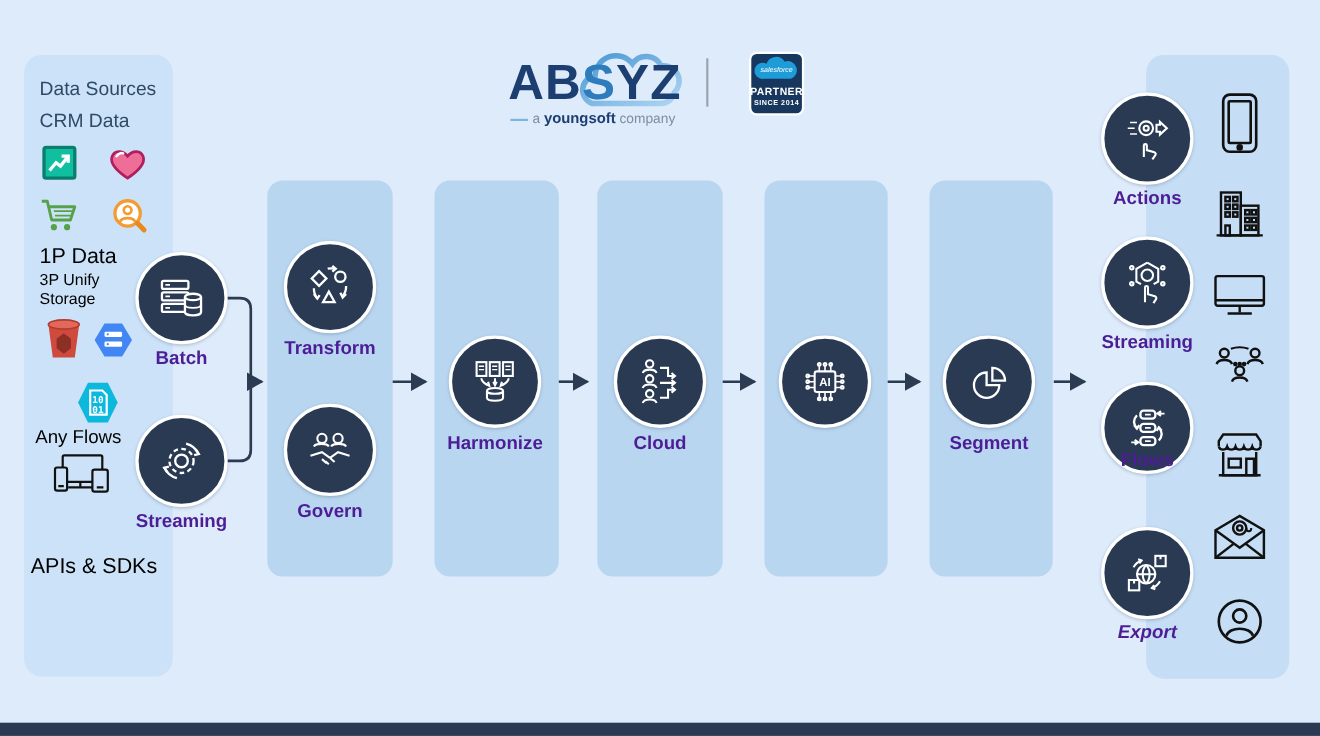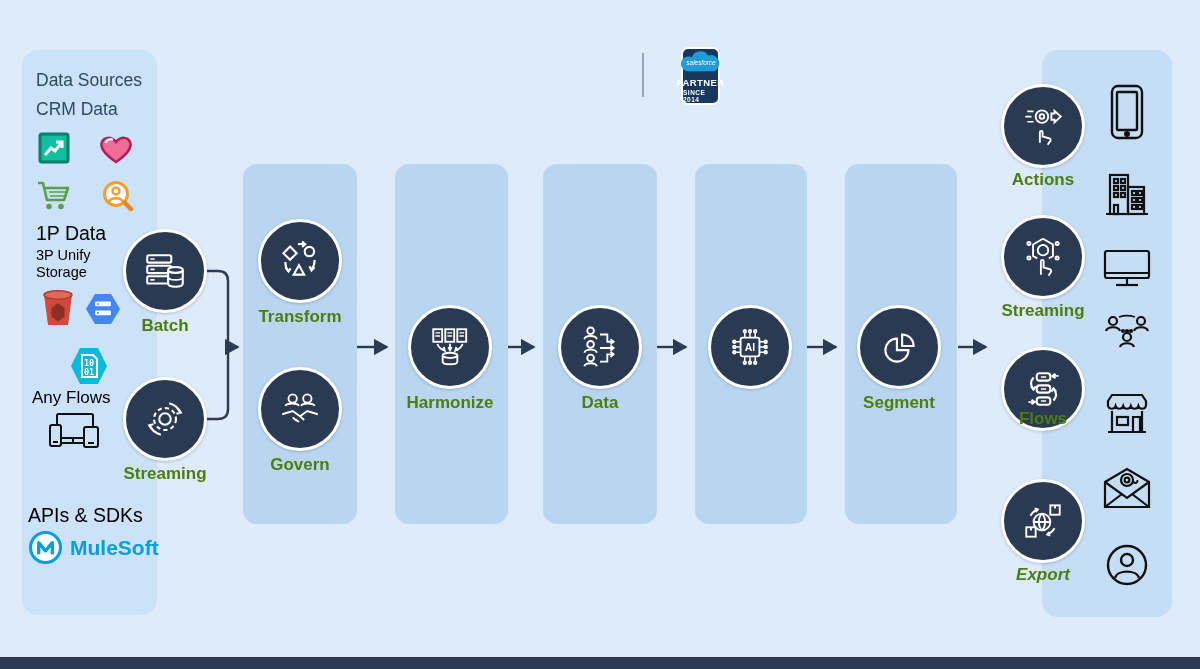--- a/index.html
+++ b/index.html
@@ -7,35 +7,35 @@
           font-family:"Liberation Sans",sans-serif;overflow:hidden;}
   .panel{position:absolute;border-radius:16px;}
   .panel-left{left:22px;top:50px;width:135px;height:565px;background:#cbe2f8;z-index:1;}
   .panel-right{left:1042px;top:50px;width:130px;height:567px;background:#c5ddf5;z-index:1;}
   .col{position:absolute;top:164px;height:360px;border-radius:14px;background:#b9d6f1;z-index:1;}
   .overlay{position:absolute;left:0;top:0;z-index:2;}
   .node{position:absolute;width:78px;height:78px;border-radius:50%;background:#293a52;
         border:3px solid #fff;display:flex;align-items:center;justify-content:center;z-index:3;
         box-shadow:0 1px 3px rgba(30,45,70,.25);}
   .nlabel{position:absolute;width:120px;text-align:center;font-weight:bold;font-size:17px;
-          color:#4d7c0f;z-index:3;line-height:1.25;}
+          color:#4c1d95;z-index:3;line-height:1.25;}
   .ltext{position:absolute;font-weight:normal;color:#000;z-index:2;}
   .slate{color:#2e4a66;}
   .licon{position:absolute;z-index:2;}
   .chan{position:absolute;z-index:2;}
   .logo-wrap{position:absolute;left:462px;top:48px;width:180px;height:62px;z-index:3;}
   .logo-cloud{position:absolute;left:58px;top:-6px;z-index:0;}
   .logo-text{position:absolute;left:0;top:4px;font-size:45px;font-weight:bold;
              color:#1d3e71;letter-spacing:1px;z-index:1;line-height:1;}
   .logo-text .mid{color:#2f7cbd;}
   .tagline{position:absolute;left:2px;top:52px;font-size:12.5px;color:#7e8ea0;z-index:1;white-space:nowrap;}
   .tagline .dash{display:inline-block;width:16px;height:2px;background:#7db4e2;vertical-align:middle;margin-right:4px;}
   .tagline b{color:#1d3e71;font-size:13.5px;}
   .divider{position:absolute;left:642px;top:53px;width:2px;height:44px;background:#9aa5ad;z-index:3;}
-  .badge{position:absolute;left:681px;top:47px;width:39px;height:58px;background:#17375e;
+  .badge{position:absolute;left:681px;top:47px;width:50px;height:58px;background:#17375e;
          border:2px solid #fff;border-radius:7px;z-index:3;display:flex;flex-direction:column;
          align-items:center;box-sizing:border-box;}
   .badge .b1{color:#fff;font-weight:bold;font-size:9.5px;letter-spacing:.4px;margin-top:2px;}
   .badge .b2{color:#fff;font-weight:bold;font-size:6.5px;letter-spacing:.5px;margin-top:1px;}
   .footer{position:absolute;left:0;top:657px;width:1200px;height:12px;background:#2b3a52;z-index:4;}
   .ms-row{position:absolute;left:28px;top:530px;display:flex;align-items:center;gap:7px;z-index:2;}
   .ms-text{font-size:21px;font-weight:bold;color:#00a0df;}
 </style>
 </head>
 <body>
@@ -60,20 +60,33 @@
       <path d="M203 271 H218 Q228 271 228 281 V409 Q228 419 218 419 H203"></path>
       <line x1="228" y1="347" x2="238" y2="347" marker-end="url(#ah)"></line>
       <line x1="357" y1="347" x2="387" y2="347" marker-end="url(#ah)"></line>
       <line x1="508" y1="347" x2="534" y2="347" marker-end="url(#ah)"></line>
       <line x1="657" y1="347" x2="686" y2="347" marker-end="url(#ah)"></line>
       <line x1="807" y1="347" x2="836" y2="347" marker-end="url(#ah)"></line>
       <line x1="958" y1="347" x2="986" y2="347" marker-end="url(#ah)"></line>
     </g>
   </svg>
 
+  <div class="logo-wrap">
+    <svg class="logo-cloud" width="132" height="62" viewBox="0 0 132 62">
+      <defs>
+          <linearGradient id="cg" x1="0" y1="0" x2="1" y2="1">
+        <stop offset="0" stop-color="#4a97d3"></stop>
+            <stop offset="1" stop-color="#aed6f2"></stop>
+      </linearGradient>
+        </defs>
+      <path d="M18 52 a13 13 0 0 1 3-25 a19 19 0 0 1 34-11 a15 15 0 0 1 26 2 a14 14 0 0 1 12 24 a12 12 0 0 1 -12 10 L24 52 Z" fill="none" stroke="url(#cg)" stroke-width="5" stroke-linecap="round"></path>
+    </svg>
+    <div class="logo-text"><span>AB</span><span class="mid">S</span><span>YZ</span></div>
+    <div class="tagline"><span class="dash"></span><span>a</span>&nbsp;<b>youngsoft</b>&nbsp;<span>company</span></div>
+  </div>
   <div class="divider"></div>
 
   <div class="badge">
     <svg width="46" height="27" viewBox="0 0 50 28">
       <path d="M12 24 a8 8 0 1 1 3-15 a10 10 0 0 1 18-2 a8 8 0 1 1 6 17 Z" fill="#1e9cd8"></path>
       <text x="25" y="17" font-size="7" fill="#ffffff" text-anchor="middle" font-style="italic">salesforce</text>
     </svg>
     <div class="b1">PARTNER</div>
     <div class="b2">SINCE 2014</div>
   </div>
@@ -143,27 +156,20 @@
       <rect x="9" y="2" width="36" height="24" rx="1.5"></rect>
       <line x1="14" y1="31" x2="36" y2="31"></line>
         <line x1="25" y1="26" x2="25" y2="31"></line>
       <rect x="2" y="13" width="11" height="21" rx="2" fill="#cbe2f8"></rect>
       <rect x="36" y="15" width="14" height="20" rx="2" fill="#cbe2f8"></rect>
       <line x1="5" y1="30" x2="10" y2="30"></line>
         <line x1="40" y1="31" x2="46" y2="31"></line>
     </svg>
   </div>
 
-  <div class="ms-row">
-    <svg width="35" height="35" viewBox="0 0 36 36">
-      <circle cx="18" cy="18" r="15.4" fill="#fff" stroke="#00a0df" stroke-width="3.2"></circle>
-      <path d="M11 25 V13 l7 8.5 7-8.5 v12" fill="none" stroke="#00a0df" stroke-width="3.4" stroke-linejoin="round"></path>
-    </svg>
-    <span class="ms-text">MuleSoft</span>
-  </div>
 
   <div class="node" style="left:123px;top:229px;">
     <svg width="46" height="46" viewBox="0 0 44 44">
       <g stroke="#fff" stroke-width="2" fill="none">
         <rect x="5" y="7" width="23" height="7" rx="1.5"></rect>
           <rect x="5" y="17" width="23" height="7" rx="1.5"></rect>
           <rect x="5" y="27" width="23" height="7" rx="1.5"></rect>
         <path d="M8 10.5 h4 M8 20.5 h4 M8 30.5 h4" stroke-width="1.6"></path>
         <path d="M25 21 v13 c0 1.8 3.1 3 7 3 s7-1.2 7-3 V21" fill="#293a52"></path>
         <ellipse cx="32" cy="21" rx="7" ry="2.8" fill="#293a52"></ellipse>
@@ -244,21 +250,21 @@
           <path d="M7 27.5 c1-4 11-4 12 0"></path>
         <circle cx="13" cy="32.5" r="3.2"></circle>
           <path d="M7 40.5 c1-4 11-4 12 0"></path>
         <path d="M22 10 h7 v7 h6 M22 23 h13 M22 36 h7 v-7 h6"></path>
         <polyline points="32,14.5 35,17 32,19.5"></polyline>
           <polyline points="32,20.5 35,23 32,25.5"></polyline>
           <polyline points="32,26.5 35,29 32,31.5"></polyline>
       </g>
     </svg>
   </div>
-  <div class="nlabel" style="left:540px;top:392px;">Data</div>
+  <div class="nlabel" style="left:540px;top:392px;">Cloud</div>
 
   <div class="node" style="left:708px;top:305px;">
     <svg width="46" height="46" viewBox="0 0 44 44">
       <g stroke="#fff" fill="none" stroke-width="1.8">
         <rect x="13" y="13" width="18" height="18" rx="2"></rect>
         <path d="M13 17 h-5 M13 22 h-5 M13 27 h-5 M31 17 h5 M31 22 h5 M31 27 h5 M17 13 v-5 M22 13 v-5 M27 13 v-5 M17 31 v5 M22 31 v5 M27 31 v5" stroke-width="1.4"></path>
         <circle cx="7" cy="17" r="1.2"></circle>
           <circle cx="7" cy="22" r="1.2"></circle>
           <circle cx="7" cy="27" r="1.2"></circle>
         <circle cx="37" cy="17" r="1.2"></circle>

